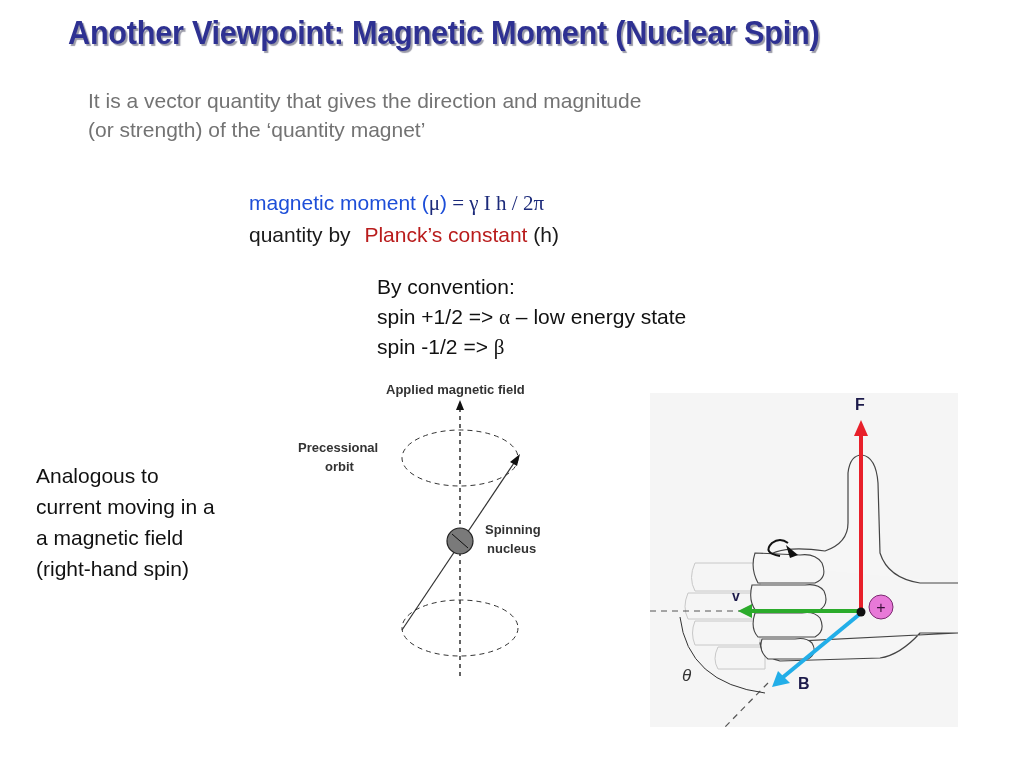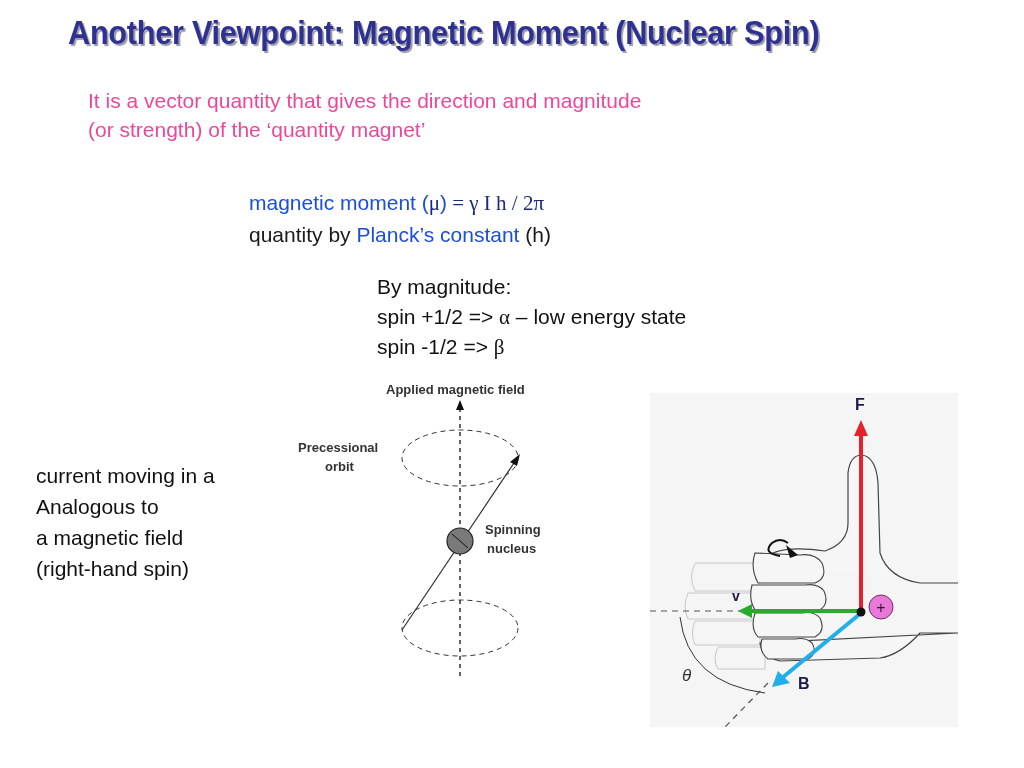--- a/index.html
+++ b/index.html
@@ -12,26 +12,26 @@
     .title {
       left: 68px; top: 14px;
       font-size: 33px; font-weight: bold; color: #2e3192;
       letter-spacing: -0.3px;
       text-shadow: 2px 2px 1px #9a9aa8;
       transform: scaleX(0.93); transform-origin: left top;
       white-space: nowrap;
     }
     .intro {
       left: 88px; top: 86px; width: 700px;
-      font-size: 21px; line-height: 29px; color: #ec4899;
+      font-size: 21px; line-height: 29px; color: #737373;
     }
     .formula { left: 249px; top: 187px; font-size: 21px; line-height: 31px; color: #1a1a1a; white-space: nowrap; }
     .formula .mm { color: #1d4ed8; }
     .formula .sym { font-family: "Liberation Serif", serif; color: #1c2a7a; }
-    .formula .accent { color: #1d4ed8; }
+    .formula .accent { color: #b91c1c; margin-left: 8px; }
     .convention { left: 377px; top: 272px; font-size: 21px; line-height: 30px; color: #111; white-space: nowrap; }
     .convention .sym { font-family: "Liberation Serif", serif; }
     .analog { left: 36px; top: 460px; width: 230px; font-size: 21px; line-height: 31px; color: #111; }
     .diagram { left: 290px; top: 376px; width: 270px; height: 300px; font-weight: bold; }
     .hand { left: 650px; top: 393px; width: 308px; height: 334px; background: #f5f5f5; }
     svg text { font-family: "Liberation Sans", sans-serif; }
   </style>
 </head>
 <body>
 
@@ -45,32 +45,32 @@
 <div class="abs formula">
   <div>
     <span class="mm">magnetic moment (</span><span class="sym">μ</span><span class="mm">)</span><span class="sym"> = γ I h / 2π</span>
   </div>
   <div>
     <span>quantity by </span><span class="accent">Planck’s  constant</span><span> (h)</span>
   </div>
 </div>
 
 <div class="abs convention">
-  <div>By magnitude:</div>
+  <div>By convention:</div>
   <div>
     <span>spin +1/2 =&gt; </span><span class="sym">α</span><span>  – low energy state</span>
   </div>
   <div>
     <span>spin -1/2  =&gt; </span><span class="sym">β</span>
   </div>
 </div>
 
 <div class="abs analog">
+  <div>Analogous to</div>
   <div>current moving in a</div>
-  <div>Analogous to</div>
   <div>a magnetic field</div>
   <div>(right-hand spin)</div>
 </div>
 
 <div class="abs diagram">
   <svg width="270" height="300" viewBox="0 0 270 300">
     <text x="96" y="18" font-size="13" fill="#333">Applied magnetic field</text>
     <line x1="170" y1="300" x2="170" y2="32" stroke="#111" stroke-width="1.3" stroke-dasharray="4,4"></line>
     <polygon points="170,24 166,34 174,34" fill="#111"></polygon>
     <ellipse cx="170" cy="82" rx="58" ry="28" fill="none" stroke="#333" stroke-width="1" stroke-dasharray="5,4"></ellipse>

